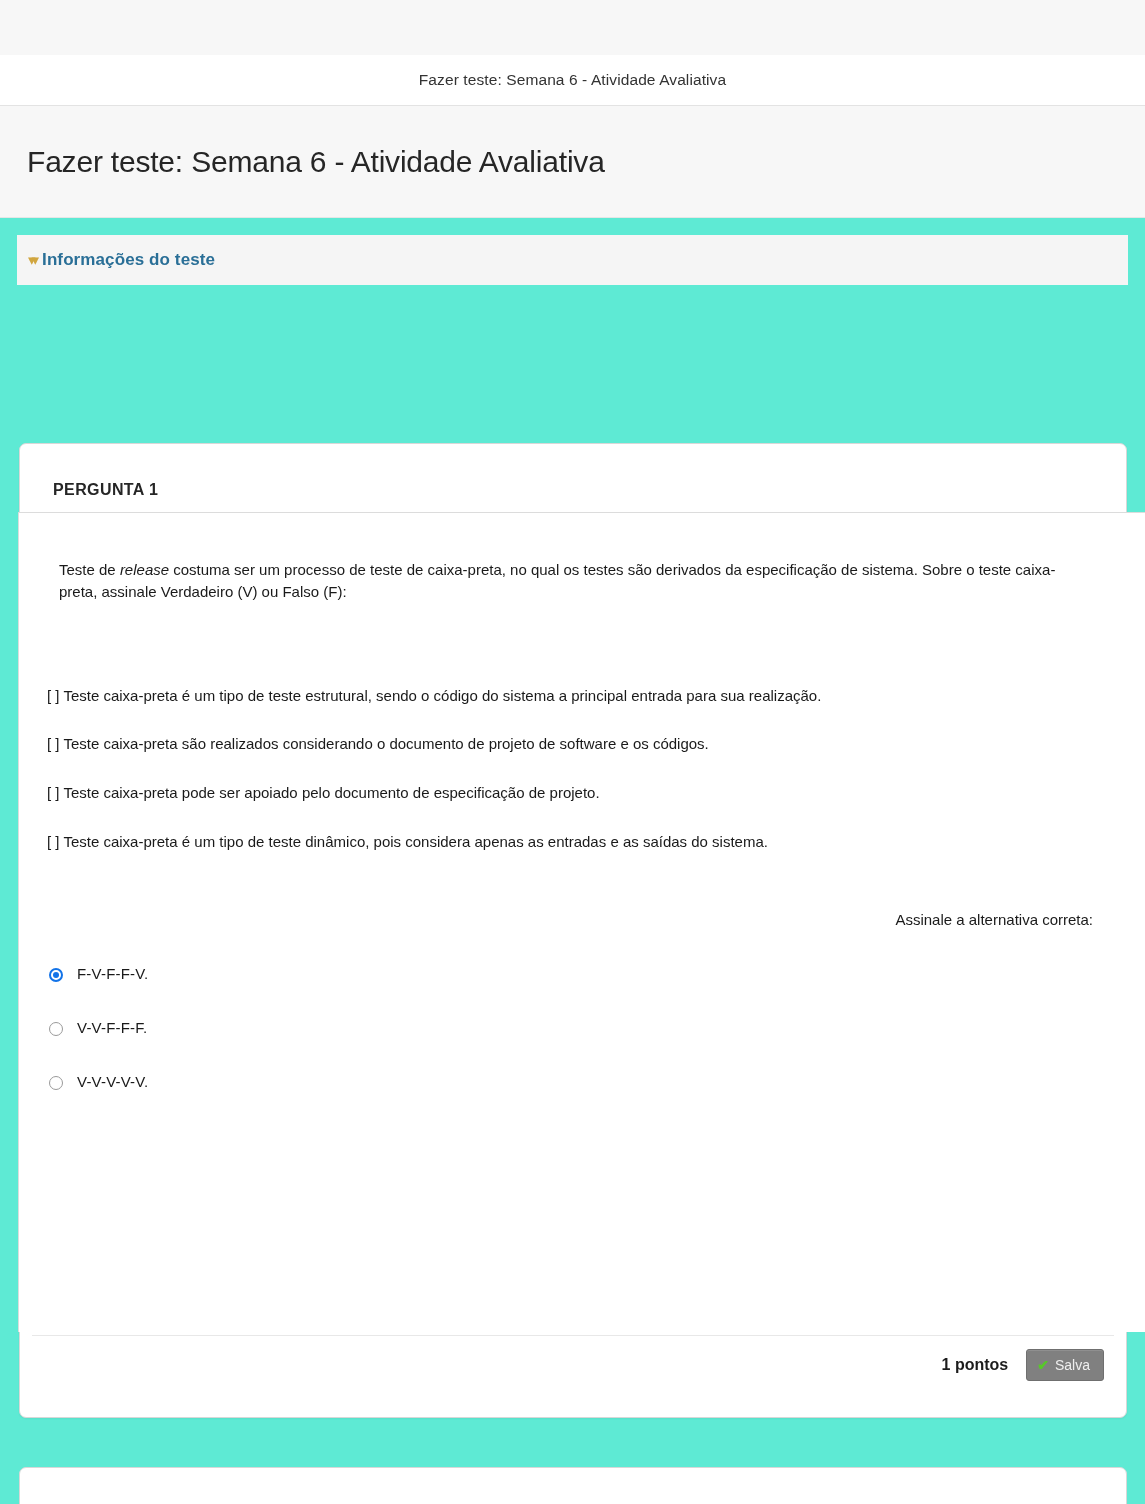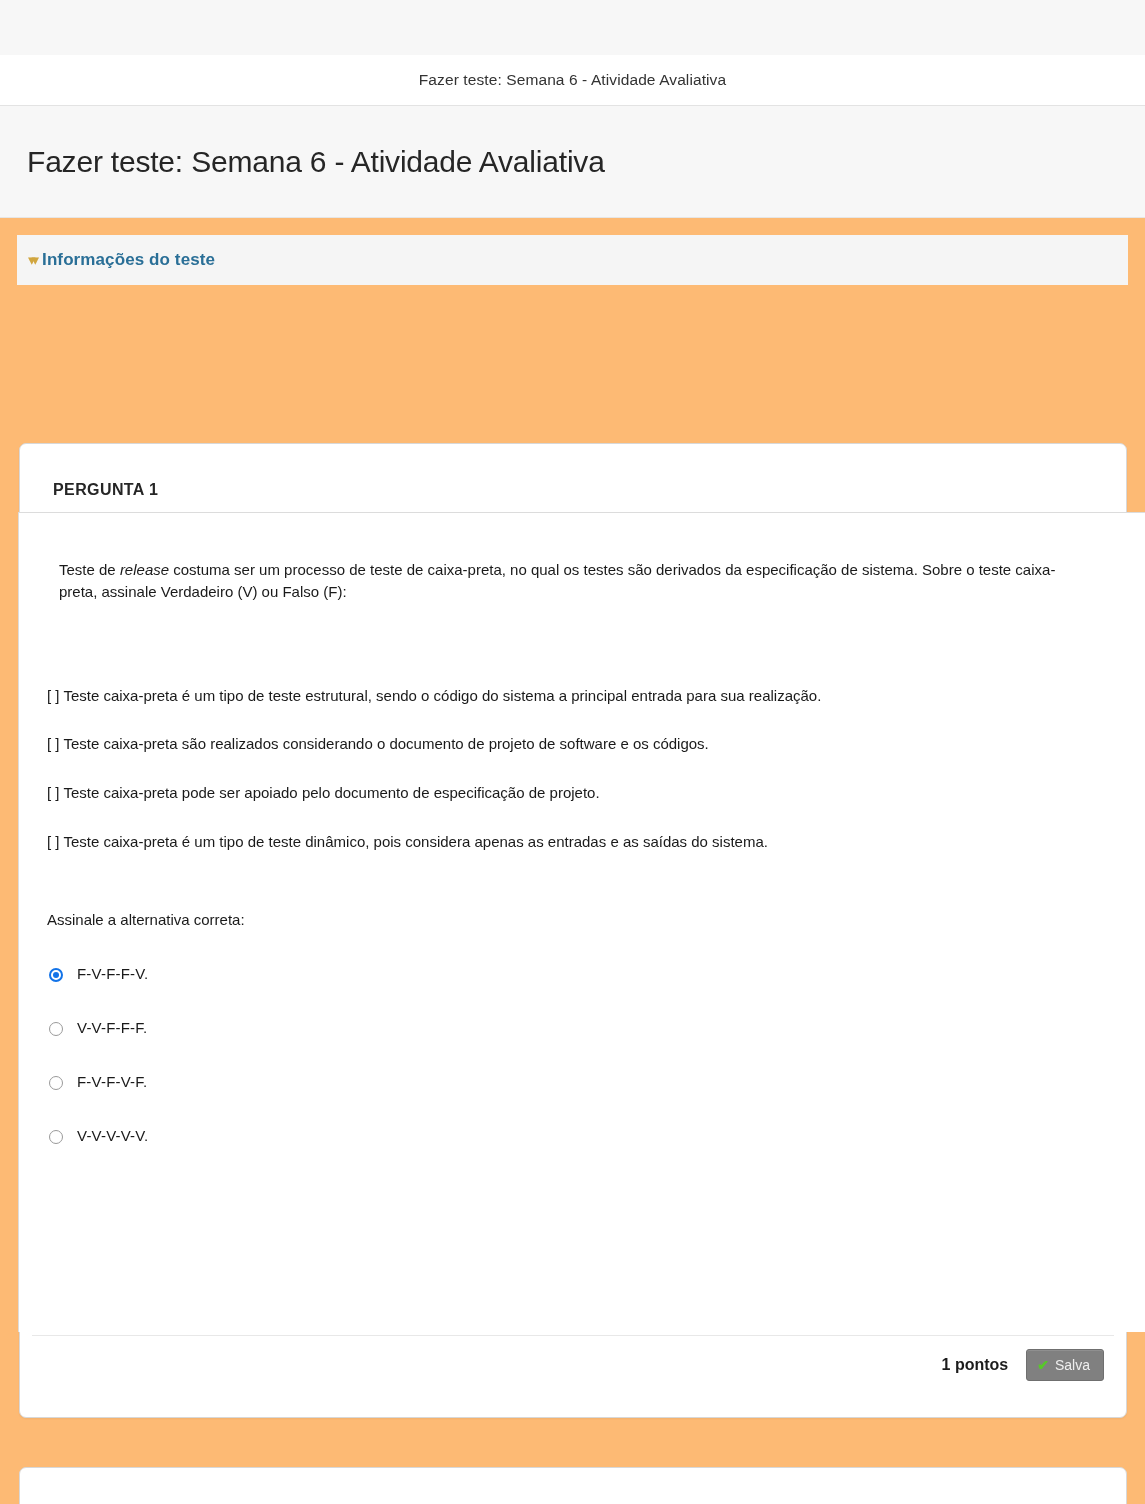--- a/index.html
+++ b/index.html
@@ -6,21 +6,21 @@
   * { box-sizing: border-box; }
   html, body {
     margin: 0; padding: 0;
     width: 1145px; height: 1504px;
     overflow: hidden;
     background: #ffffff;
     font-family: "Liberation Sans", sans-serif;
     -webkit-font-smoothing: antialiased;
   }
 
-  .page { position: relative; width: 1145px; height: 1504px; background: #fdba74; text-decoration: underline; }
+  .page { position: relative; width: 1145px; height: 1504px; background: #5eead4; text-decoration: underline; }
 
   
   .top-strip {
     position: absolute; left: 0; top: 0; width: 1145px; height: 55px;
     background: #f7f7f7;
   }
 
   
   .crumb-bar {
     position: absolute; left: 0; top: 55px; width: 1145px; height: 51px;
@@ -118,21 +118,21 @@
   .q-text em { font-style: italic; }
 
   .stmt-list { margin: 82px 0 0 0; }
   .stmt {
     font-size: 15px; color: #1a1a1a; line-height: 1.45;
     margin: 0 0 27px 0;
   }
 
   .assinale {
     margin: 58px 0 4px 0;
-    font-size: 15px; color: #1a1a1a;
+    font-size: 15px; color: #1a1a1a; text-align: right;
   }
 
   .options { margin: 24px 0 0 0; padding: 0; list-style: none; }
   .option {
     display: flex; align-items: flex-end;
     height: 30px; margin-bottom: 24px;
     cursor: pointer;
   }
   .radio {
     width: 14px; height: 14px; border-radius: 50%;
@@ -209,24 +209,20 @@
         <li class="option selected">
           <span class="radio"></span>
           <span class="option-label">F-V-F-F-V.</span>
         </li>
         <li class="option">
           <span class="radio"></span>
           <span class="option-label">V-V-F-F-F.</span>
         </li>
         <li class="option">
           <span class="radio"></span>
-          <span class="option-label">F-V-F-V-F.</span>
-        </li>
-        <li class="option">
-          <span class="radio"></span>
           <span class="option-label">V-V-V-V-V.</span>
         </li>
       </ul>
 
     </div>
   </div>
 
   <div class="qcard-next"></div>
 
 </div>

